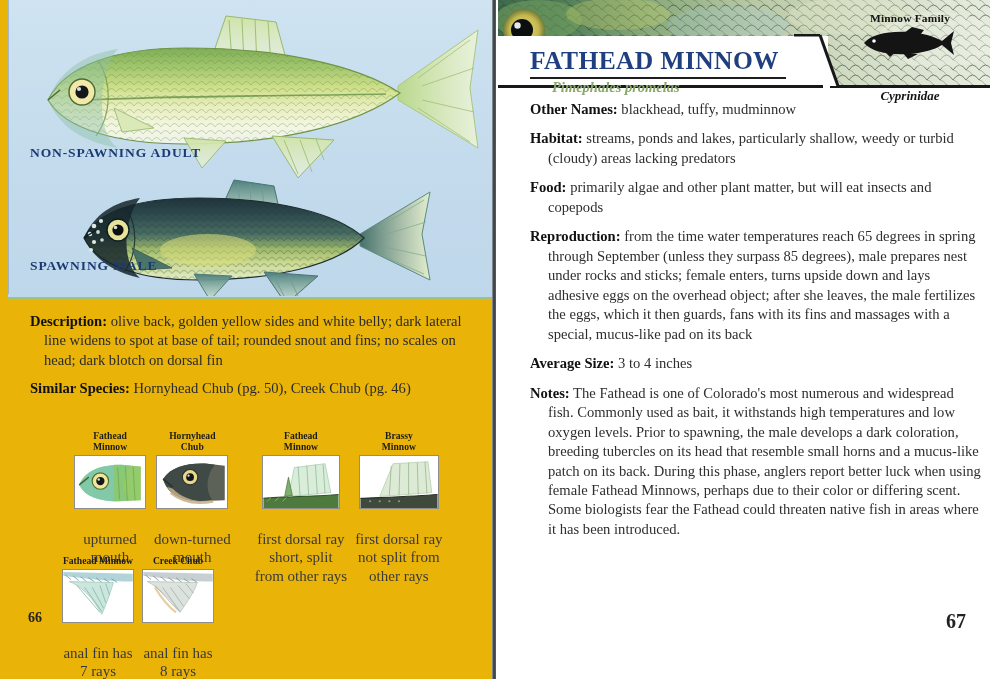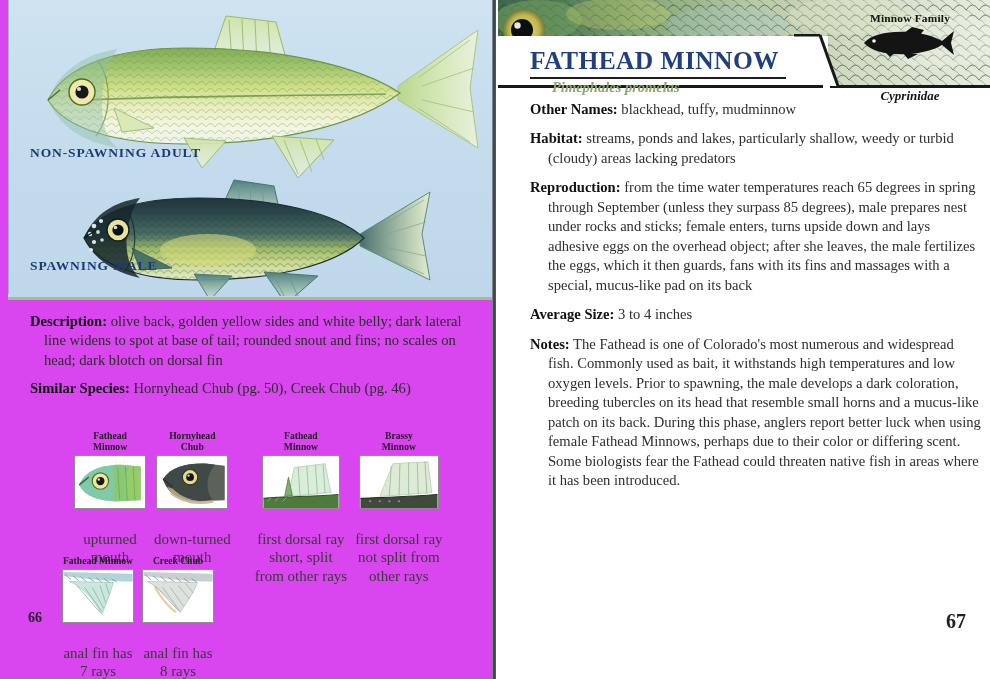--- a/index.html
+++ b/index.html
@@ -7,21 +7,21 @@
   body{
     width:990px; height:679px;
     font-family:"Liberation Serif", serif;
     position:relative; overflow:hidden;
   }
   .spread{ position:absolute; inset:0; display:flex; }
 
   
   .page-left{
     position:relative; width:494px; height:679px;
-    background:#d946ef; overflow:hidden;
+    background:#eab308; overflow:hidden;
   }
   .illus-panel{
     position:absolute; left:8px; top:0px; right:0px; height:300px;
     background:linear-gradient(180deg,#cfe3f1 0%, #c3dbec 55%, #bed7ea 100%);
     border-bottom:3px solid #9cc47e;
     overflow:hidden;
   }
   .illus-panel:after{
     content:""; position:absolute; left:0; top:0; bottom:3px; width:1px;
     background:rgba(120,150,175,.55);
@@ -450,20 +450,23 @@
     </div>
 
     <div class="right-text">
       <div class="para">
         <b>Other Names:</b><span> blackhead, tuffy, mudminnow</span>
       </div>
       <div class="para">
         <b>Habitat:</b><span> streams, ponds and lakes, particularly shallow, weedy or turbid (cloudy) areas lacking predators</span>
       </div>
       <div class="para">
+        <b>Food:</b><span> primarily algae and other plant matter, but will eat insects and copepods</span>
+      </div>
+      <div class="para">
         <b>Reproduction:</b><span> from the time water temperatures reach 65 degrees in spring through September (unless they surpass 85 degrees), male prepares nest under rocks and sticks; female enters, turns upside down and lays adhesive eggs on the overhead object; after she leaves, the male fertilizes the eggs, which it then guards, fans with its fins and massages with a special, mucus-like pad on its back</span>
       </div>
       <div class="para">
         <b>Average Size:</b><span> 3 to 4 inches</span>
       </div>
       <div class="para">
         <b>Notes:</b><span> The Fathead is one of Colorado's most numerous and widespread fish. Commonly used as bait, it withstands high temperatures and low oxygen levels. Prior to spawning, the male develops a dark coloration, breeding tubercles on its head that resemble small horns and a mucus-like patch on its back. During this phase, anglers report better luck when using female Fathead Minnows, perhaps due to their color or differing scent. Some biologists fear the Fathead could threaten native fish in areas where it has been introduced.</span>
       </div>
     </div>
 

